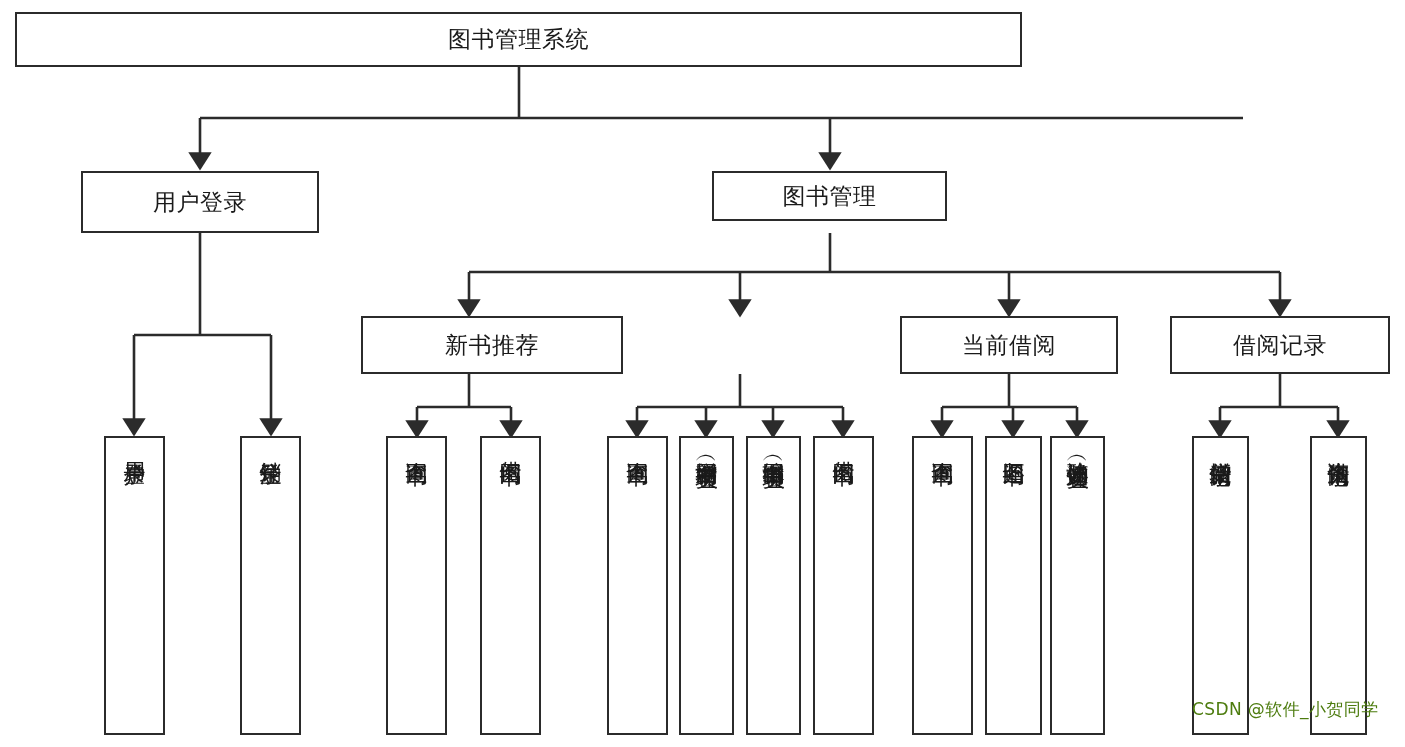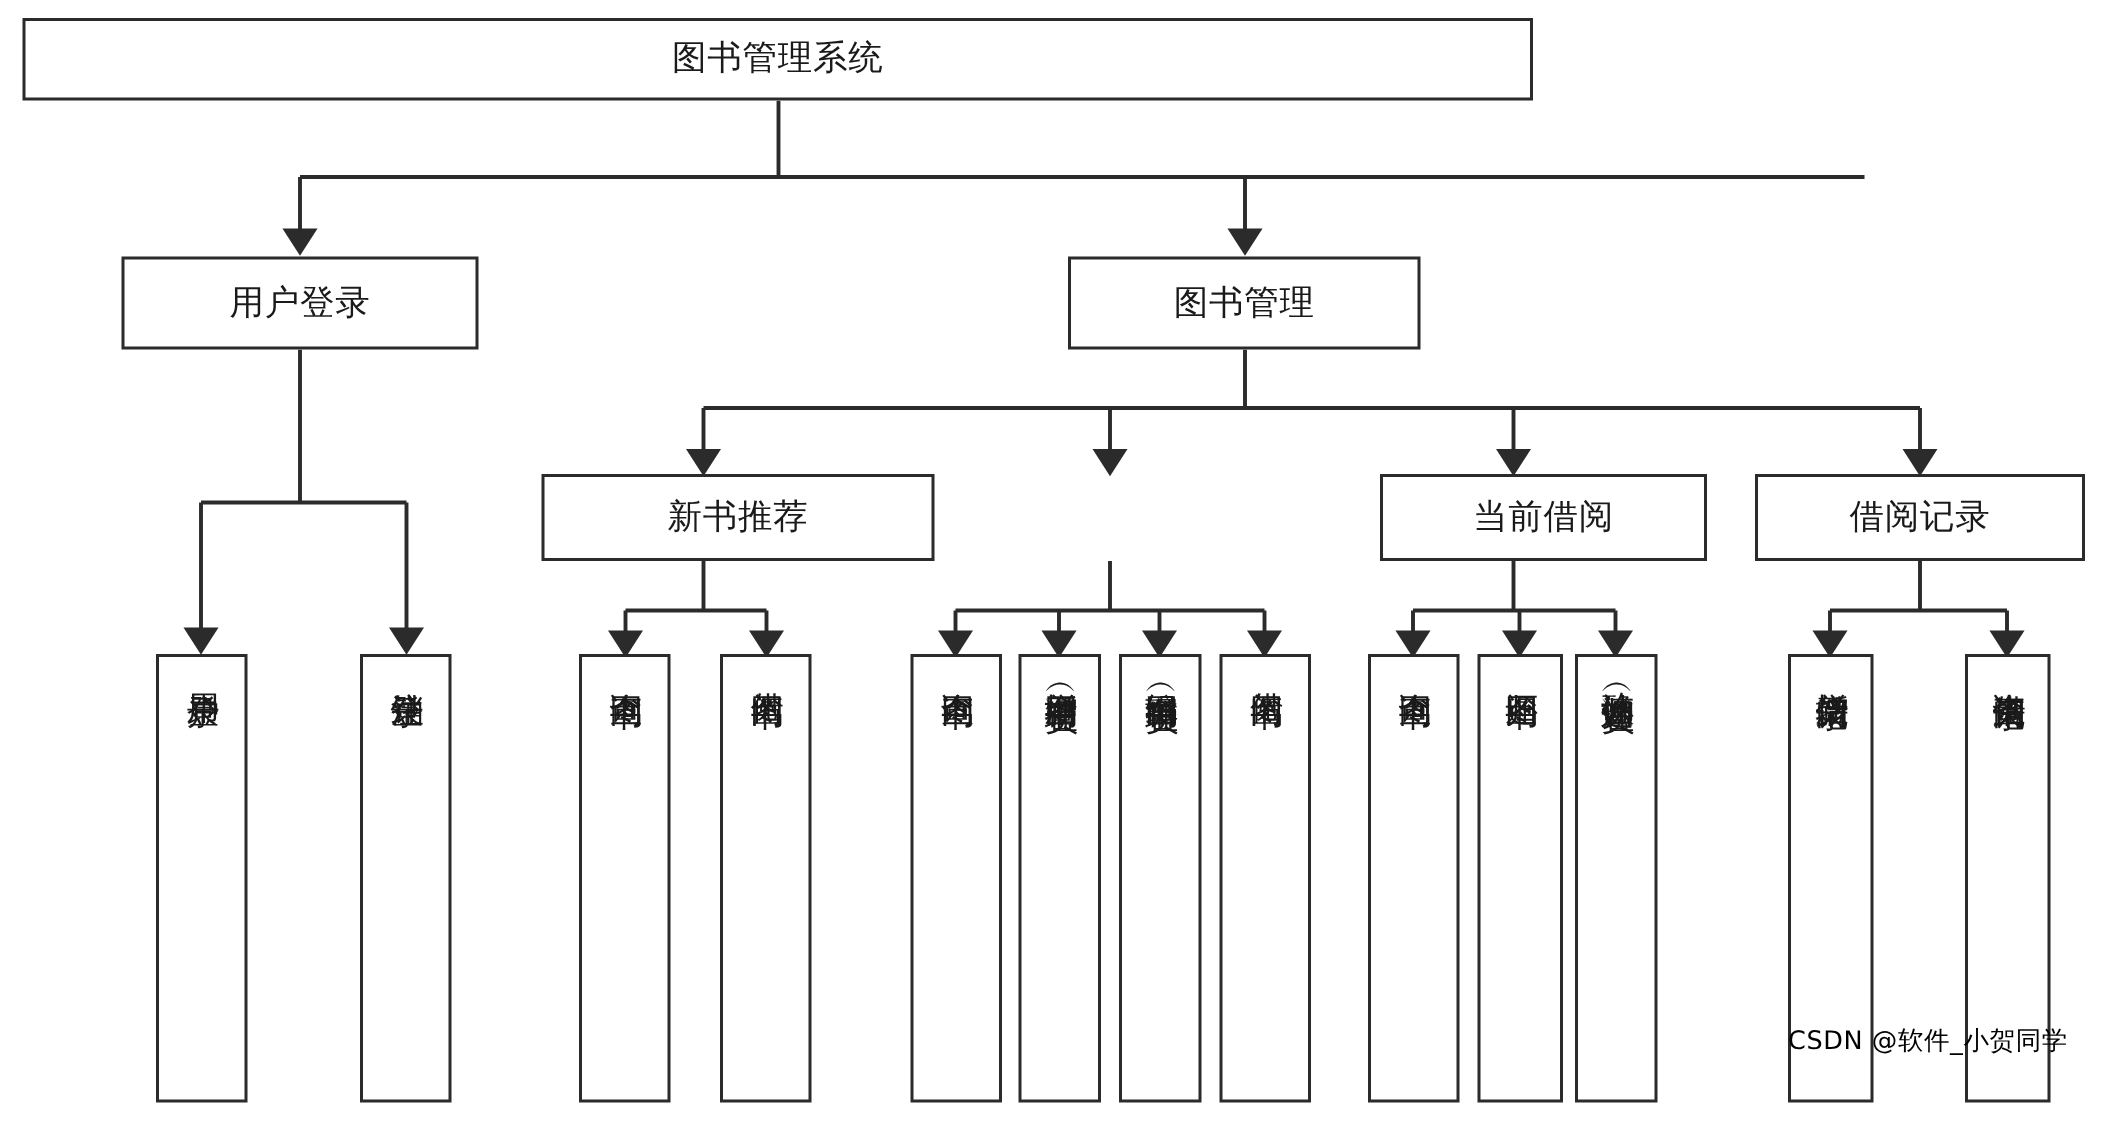--- a/index.html
+++ b/index.html
@@ -120,28 +120,28 @@
     </g>
   </svg>
 
   <div class="node-box" id="node-root" style="left: 15px; top: 12px; width: 1007px; height: 55px;">
     <span class="node-label-h">图书管理系统</span>
   </div>
 
   <div class="node-box" id="node-l2-0" style="left: 81px; top: 171px; width: 238px; height: 62px;">
     <span class="node-label-h">用户登录</span>
   </div>
-  <div class="node-box" id="node-l2-1" style="left: 712px; top: 171px; width: 235px; height: 62px;">
+  <div class="node-box" id="node-l2-1" style="left: 712px; top: 171px; width: 235px; height: 50px;">
     <span class="node-label-h">图书管理</span>
   </div>
 
   <div class="node-box" id="node-l3-0" style="left: 361px; top: 316px; width: 262px; height: 58px;">
     <span class="node-label-h">新书推荐</span>
   </div>
-  <div class="node-box" id="node-l3-2" style="left: 900px; top: 316px; width: 218px; height: 58px; margin-left: 20px;">
+  <div class="node-box" id="node-l3-2" style="left: 900px; top: 316px; width: 218px; height: 58px;">
     <span class="node-label-h">当前借阅</span>
   </div>
   <div class="node-box" id="node-l3-3" style="left: 1170px; top: 316px; width: 220px; height: 58px;">
     <span class="node-label-h">借阅记录</span>
   </div>
 
   <div class="node-box leaf-box" id="node-leaf-0" style="left: 104px; top: 436px; width: 61px; height: 299px;">
     <span class="node-label-v">用户登录</span>
   </div>
   <div class="node-box leaf-box" id="node-leaf-1" style="left: 240px; top: 436px; width: 61px; height: 299px;">
@@ -174,15 +174,15 @@
   <div class="node-box leaf-box" id="node-leaf-10" style="left: 1050px; top: 436px; width: 55px; height: 299px;">
     <span class="node-label-v">确认归还（管理员）</span>
   </div>
   <div class="node-box leaf-box" id="node-leaf-11" style="left: 1192px; top: 436px; width: 57px; height: 299px;">
     <span class="node-label-v">新增借阅记录</span>
   </div>
   <div class="node-box leaf-box" id="node-leaf-12" style="left: 1310px; top: 436px; width: 57px; height: 299px;">
     <span class="node-label-v">查询借阅记录</span>
   </div>
 
-  <div class="watermark" style="left: 1192px; top: 682px; color: #000000;">CSDN @软件_小贺同学</div>
+  <div class="watermark" style="left: 1192px; top: 698px; color: #4d7c0f;">CSDN @软件_小贺同学</div>
 
 </div>
 
 </body></html>

